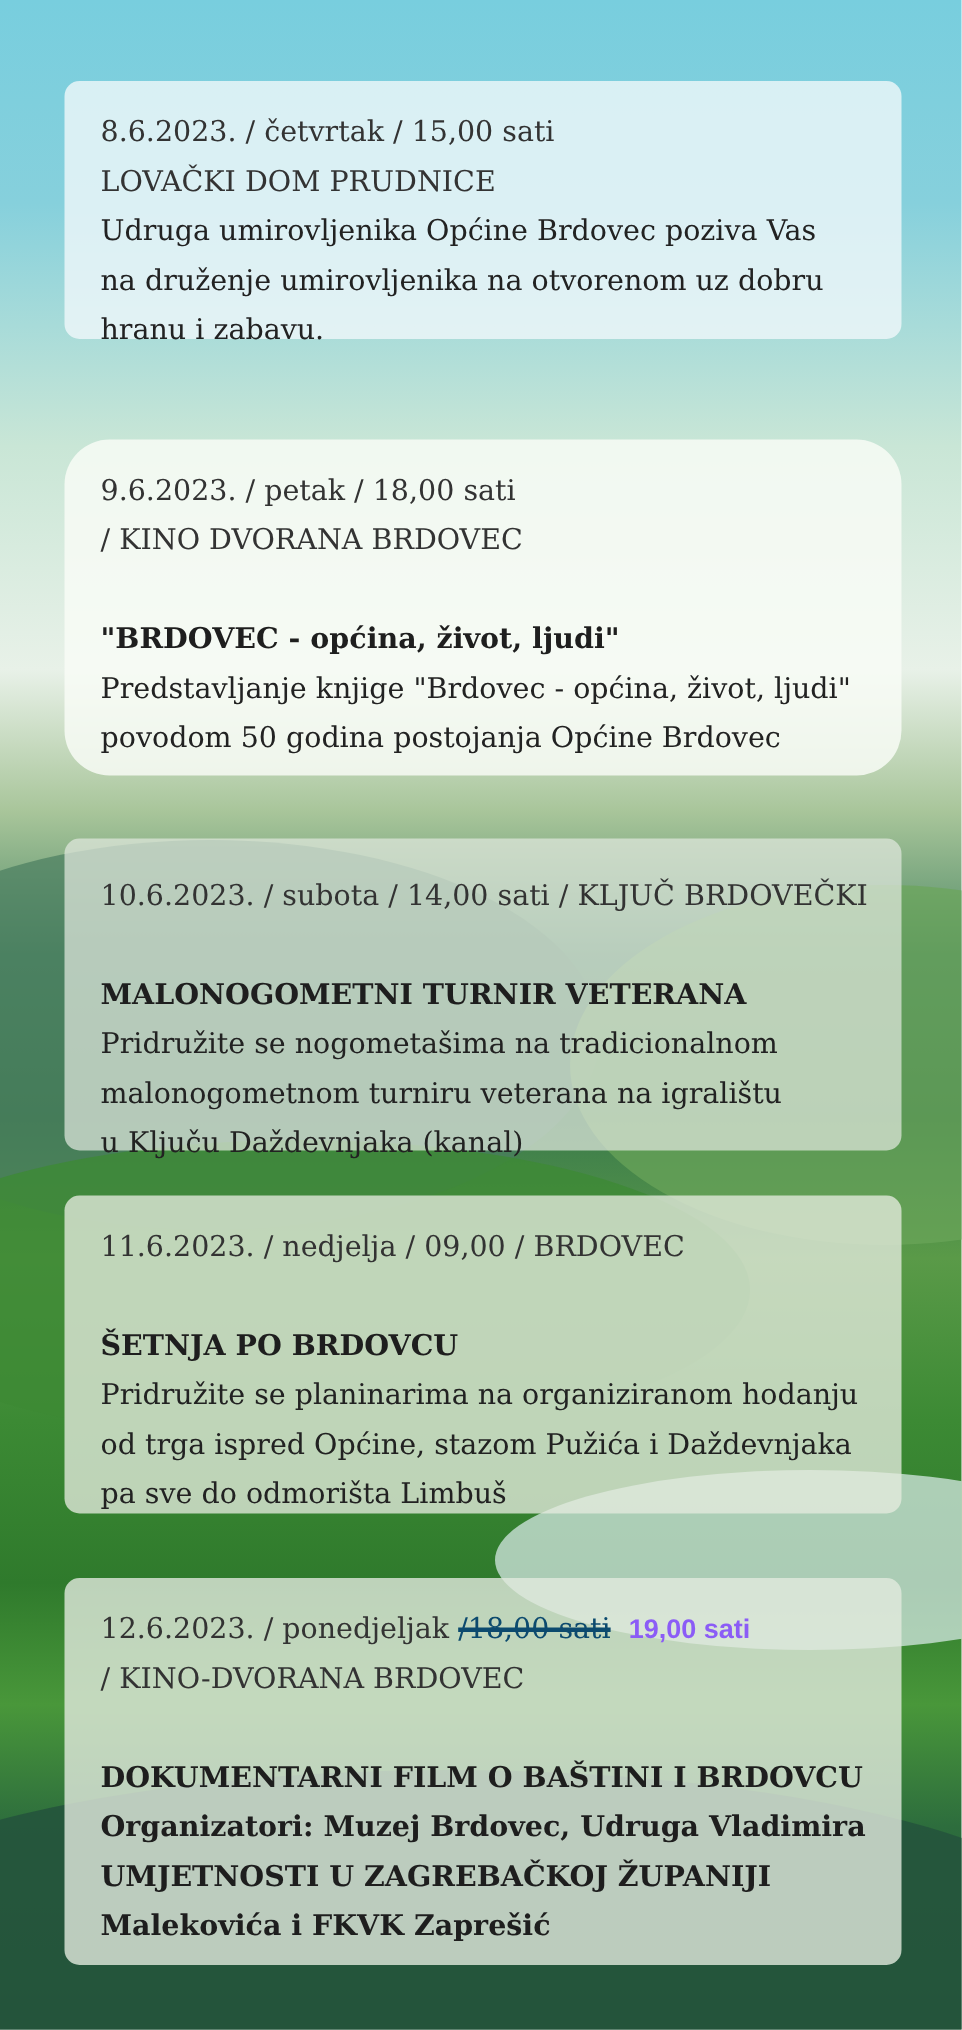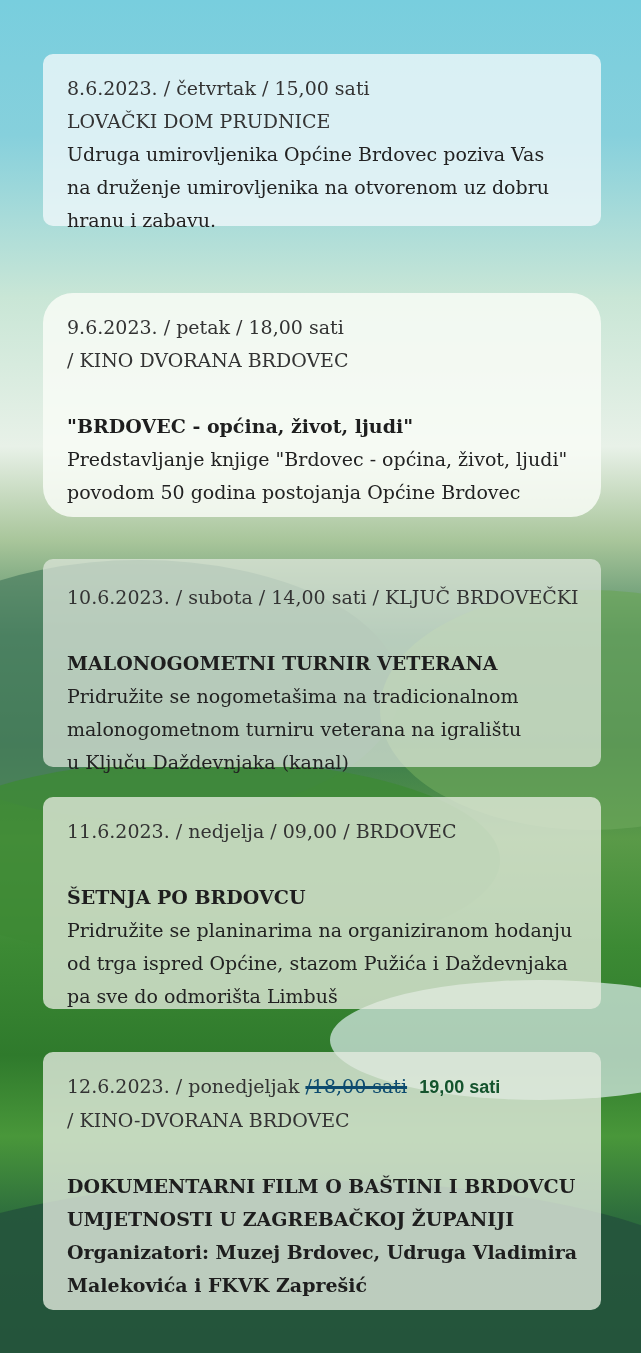--- a/index.html
+++ b/index.html
@@ -26,21 +26,21 @@
   .c1 { top:38px;  height:172px; background:rgba(240,248,250,0.80);margin-top:16px; }
   .c2 { top:293px; height:224px; background:rgba(248,251,246,0.85);border-radius:30px; }
   .c3 { top:559px; height:208px; background:rgba(225,232,222,0.72); }
   .c4 { top:797px; height:212px; background:rgba(228,235,222,0.78); }
   .c5 { top:1052px; height:258px; background:rgba(226,234,222,0.80); }
   .line { display:block; white-space:nowrap; }
   .meta { color:#333; }
   .title { font-weight:bold; color:#1e1e1e; }
   .gap { display:block; height:33px; }
   .strike { text-decoration: line-through; text-decoration-thickness:3px; color:#0c4a6e; }
-  .newtime { font-family:"Liberation Sans", sans-serif; font-weight:bold; color:#14532d; font-size:18px; }
+  .newtime { font-family:"Liberation Sans", sans-serif; font-weight:bold; color:#8b5cf6; font-size:18px; }
   .org { font-weight:bold; color:#1e1e1e; }
 </style>
 </head>
 <body>
 
 <div class="bg-layer">
   <div class="hill" style="left:-120px;top:560px;width:520px;height:260px;background:#4a7e60;opacity:.7;"></div>
   <div class="hill" style="left:380px;top:590px;width:420px;height:240px;background:#6ba55a;opacity:.7;"></div>
   <div class="hill" style="left:-100px;top:760px;width:600px;height:200px;background:#3d8a34;opacity:.8;"></div>
   <div class="hill" style="left:330px;top:980px;width:420px;height:120px;background:#dfeff0;opacity:.7;"></div>
@@ -82,16 +82,16 @@
   <span class="line">pa sve do odmorišta Limbuš</span>
 </div>
 
 <div class="card c5">
   <span class="line meta">
     <span>12.6.2023. / ponedjeljak </span><span class="strike">/18,00 sati</span>&nbsp;&nbsp;<span class="newtime">19,00 sati</span>
   </span>
   <span class="line meta">/ KINO-DVORANA BRDOVEC</span>
   <span class="gap"></span>
   <span class="line title">DOKUMENTARNI FILM O BAŠTINI I BRDOVCU</span>
+  <span class="line org">Organizatori: Muzej Brdovec, Udruga Vladimira</span>
   <span class="line title">UMJETNOSTI U ZAGREBAČKOJ ŽUPANIJI</span>
-  <span class="line org">Organizatori: Muzej Brdovec, Udruga Vladimira</span>
   <span class="line org">Malekovića i FKVK Zaprešić</span>
 </div>
 
 </body></html>

